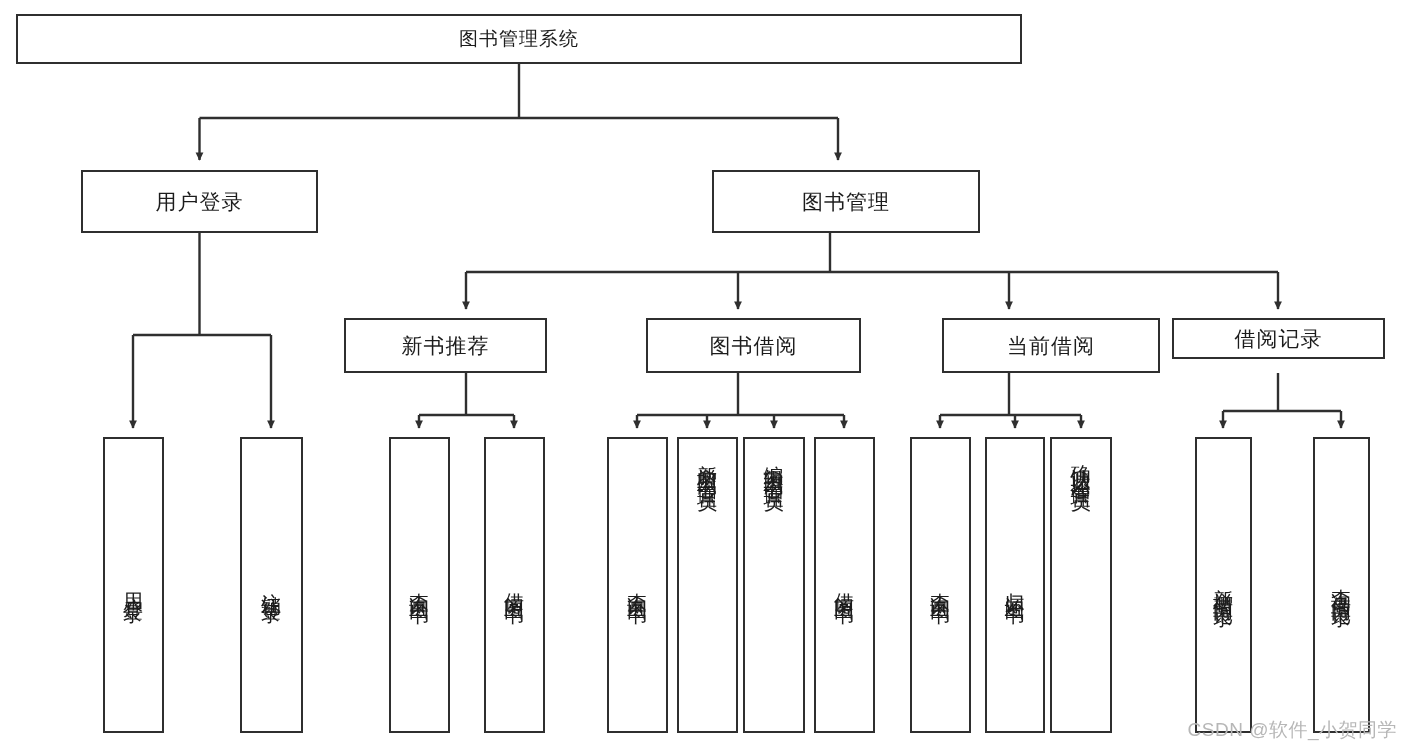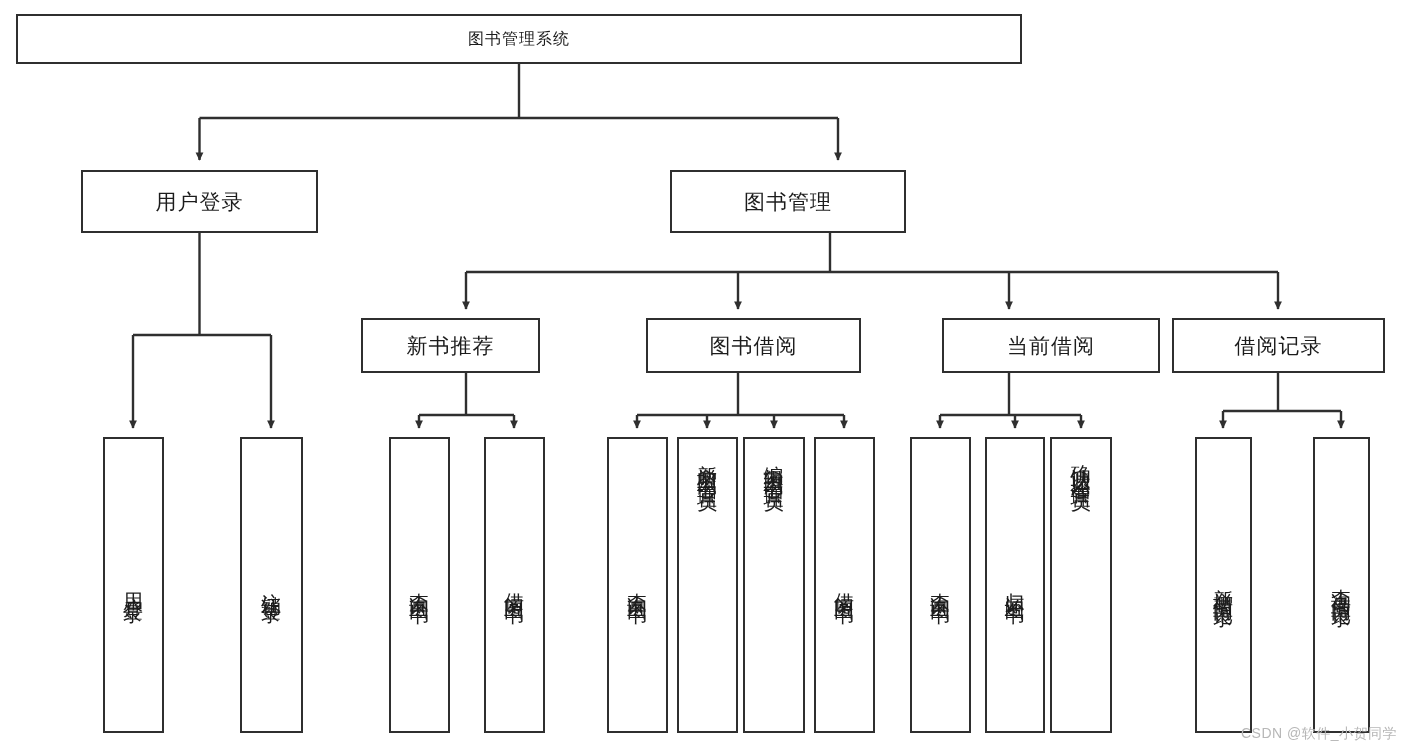--- a/index.html
+++ b/index.html
@@ -30,21 +30,21 @@
     position: absolute;
     box-sizing: border-box;
     background: #ffffff;
     border: 2.2px solid #2f2f2f;
     display: flex;
     align-items: center;
     justify-content: center;
     color: #1c1c1c;
   }
   .node-root {
-    font-size: 16px;
+    font-size: 19px;
     letter-spacing: 1px;
   }
   .node-l2 {
     font-size: 21px;
     letter-spacing: 1px;
   }
   .node-l3 {
     font-size: 21px;
     letter-spacing: 1px;
   }
@@ -63,21 +63,21 @@
     display: block;
   }
   .node-leaf.center-v {
     align-items: center;
     padding-top: 0;
   }
   #watermark {
     position: absolute;
     right: 8px;
     bottom: 4px;
-    font-size: 14px;
+    font-size: 19px;
     color: #b7b7b7;
     letter-spacing: 0.5px;
     white-space: nowrap;
     user-select: none;
   }
 </style>
 </head>
 <body>
 
 <div id="diagram-root">
@@ -132,34 +132,34 @@
     </g>
   </svg>
 
   <div class="node node-root" style="left:16px; top:14px; width:1006px; height:50px;">
     <span>图书管理系统</span>
   </div>
 
   <div class="node node-l2" style="left:81px; top:170px; width:237px; height:63px;">
     <span>用户登录</span>
   </div>
-  <div class="node node-l2" style="left:670px; top:170px; width:236px; height:63px;">
+  <div class="node node-l2" style="left:712px; top:170px; width:268px; height:63px;">
     <span>图书管理</span>
   </div>
 
-  <div class="node node-l3" style="left:361px; top:318px; width:179px; height:55px;">
+  <div class="node node-l3" style="left:344px; top:318px; width:203px; height:55px;">
     <span>新书推荐</span>
   </div>
   <div class="node node-l3" style="left:631px; top:318px; width:215px; height:55px;margin-left:15px;">
     <span>图书借阅</span>
   </div>
   <div class="node node-l3" style="left:900px; top:318px; width:218px; height:55px;margin-left:42px;">
     <span>当前借阅</span>
   </div>
-  <div class="node node-l3" style="left:1172px; top:318px; width:213px; height:55px;">
+  <div class="node node-l3" style="left:1172px; top:318px; width:213px; height:41px;">
     <span>借阅记录</span>
   </div>
 
   <div class="node node-leaf center-v" style="left:103px; top:437px; width:61px; height:296px;">
     <span class="vtext">用户登录</span>
   </div>
   <div class="node node-leaf center-v" style="left:240px; top:437px; width:63px; height:296px;">
     <span class="vtext">注销登录</span>
   </div>
 

